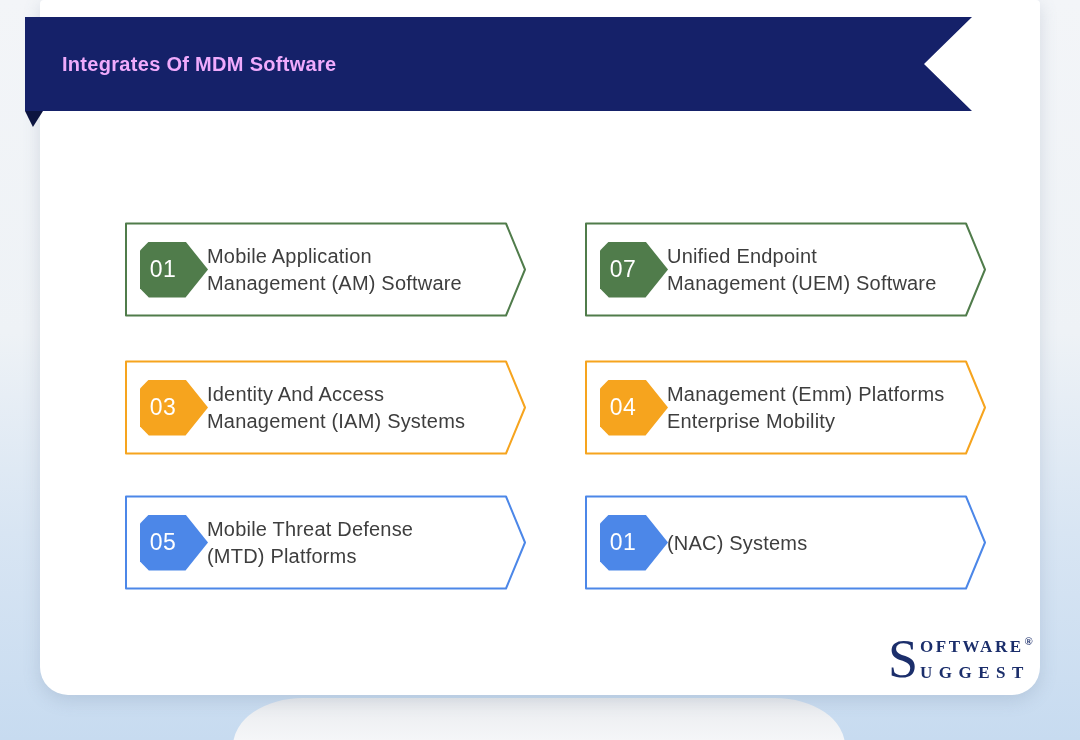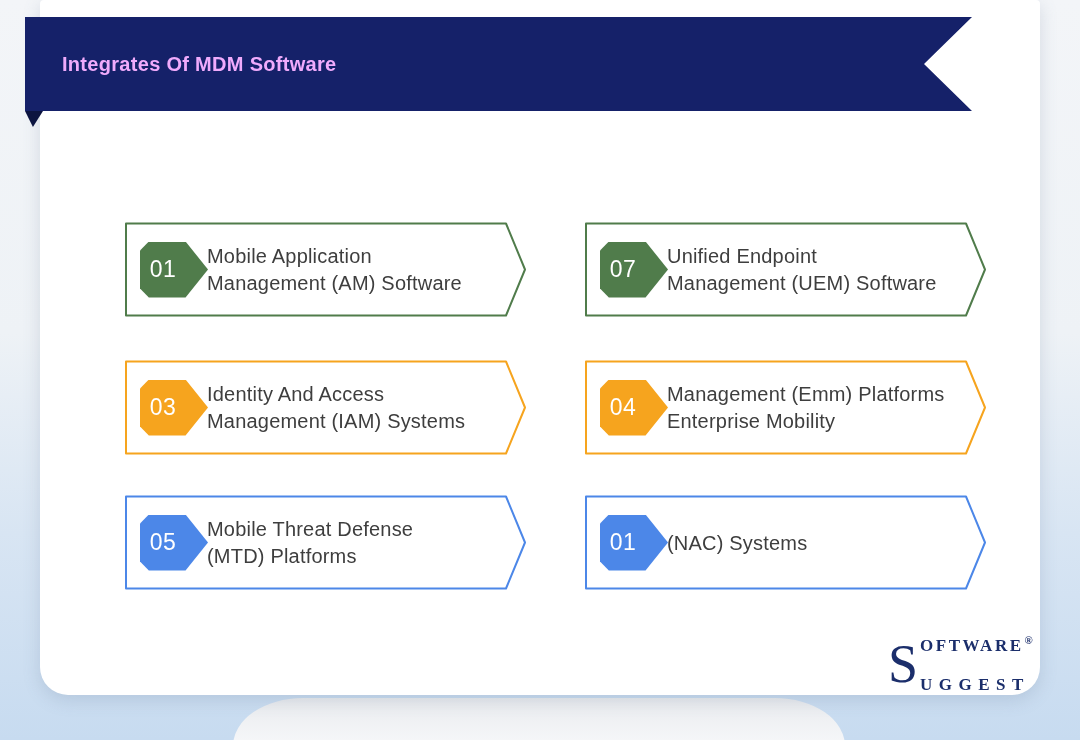--- a/index.html
+++ b/index.html
@@ -71,21 +71,21 @@
 
   
   .logo {
     position:absolute; left:888px; top:634px; display:flex; align-items:center;
     color:#1b2e6b; font-family:"Liberation Serif", serif; font-weight:600;
   }
   .logo-s { font-size:54px; line-height:50px; font-weight:500; }
   .logo-col { display:flex; flex-direction:column; margin-left:2px; }
   .logo-top { font-size:17px; letter-spacing:2.5px; }
   .logo-top .reg { font-size:11px; vertical-align:super; letter-spacing:0; margin-left:1px; }
-  .logo-bottom { font-size:17px; letter-spacing:6.5px; margin-top:19px; }
+  .logo-bottom { font-size:17px; letter-spacing:6.5px; margin-top:7px; }
 </style>
 </head>
 <body>
 
 <div class="stage">
 
   <div class="bottom-pill"></div>
 
   <div class="card"></div>
 

